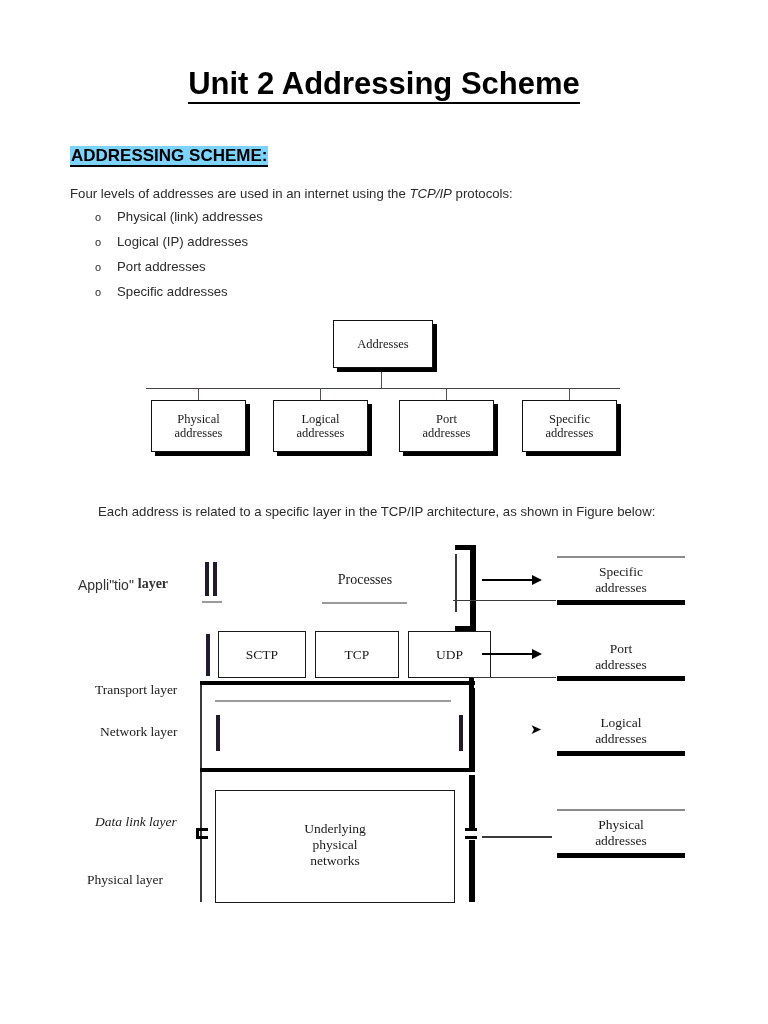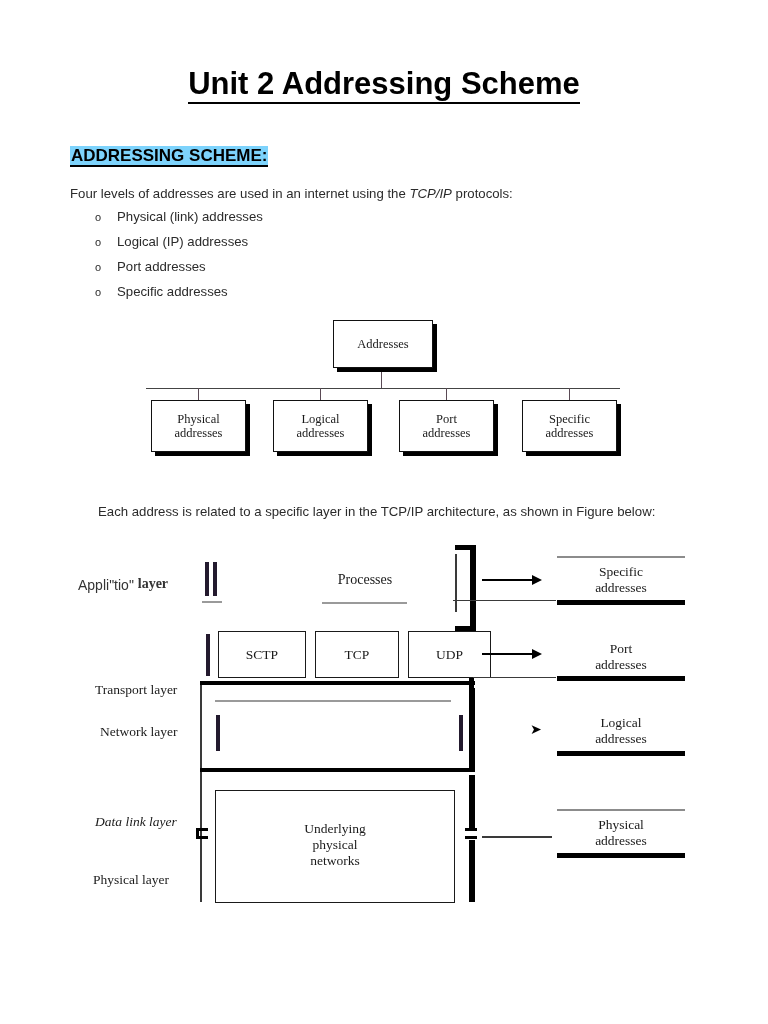--- a/index.html
+++ b/index.html
@@ -341,21 +341,21 @@
 
 <div id="mid-paragraph">Each address is related to a specific layer in the TCP/IP architecture, as shown in Figure below:</div>
 
 <div id="figure-tcpip-layers">
 
   <div class="layer-label" id="label-application" style="left:8px; top:36px;"><span>Appli"tio" </span><span class="bold-part">layer</span></div>
 
   <div class="layer-label" style="left:25px; top:110px;margin-top:32px;">Transport layer</div>
   <div class="layer-label" style="left:30px; top:184px;">Network layer</div>
   <div class="layer-label" style="left:25px; top:274px;font-style:italic;">Data link layer</div>
-  <div class="layer-label" style="left:23px; top:332px;">Physical layer</div>
+  <div class="layer-label" style="left:17px; top:332px;">Physical layer</div>
 
   <div class="thin-rail" style="left:130px; top:141px; width:1.8px; height:221px;"></div>
 
   <div class="rail" style="left:126px; top:288px; width:12px; height:3px;"></div>
   <div class="rail" style="left:126px; top:296px; width:12px; height:3px;"></div>
   <div class="rail" style="left:126px; top:288px; width:3px; height:11px;"></div>
 
   <div class="rail" style="left:400px; top:5px; width:6px; height:86px;"></div>
   <div class="rail" style="left:385px; top:5px; width:20px; height:5px;"></div>
   <div class="rail" style="left:385px; top:86px; width:21px; height:5px;"></div>

